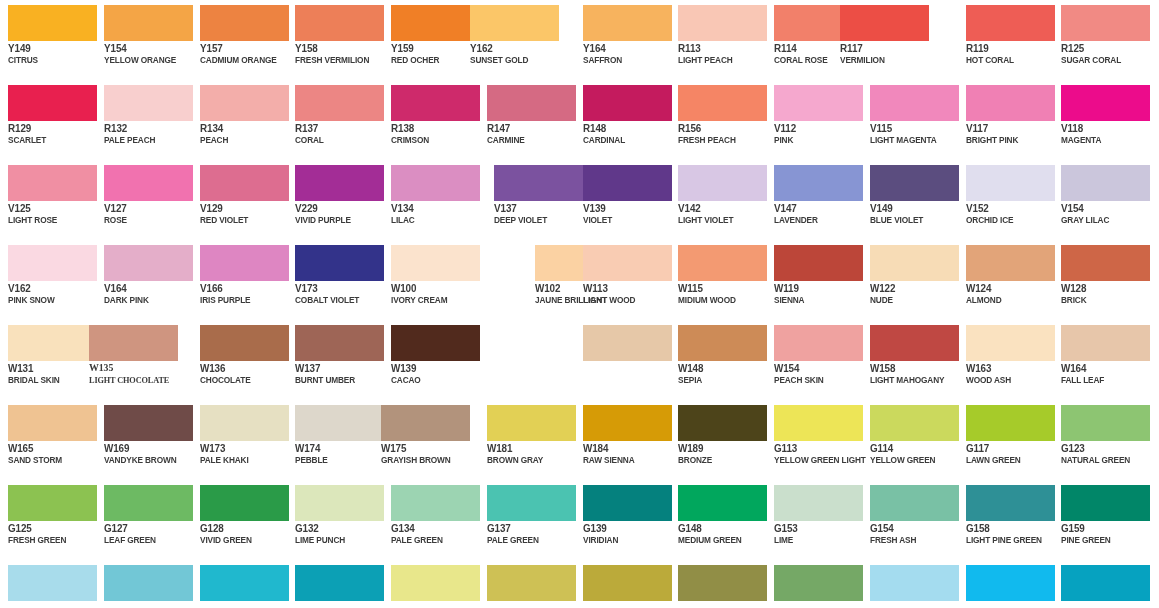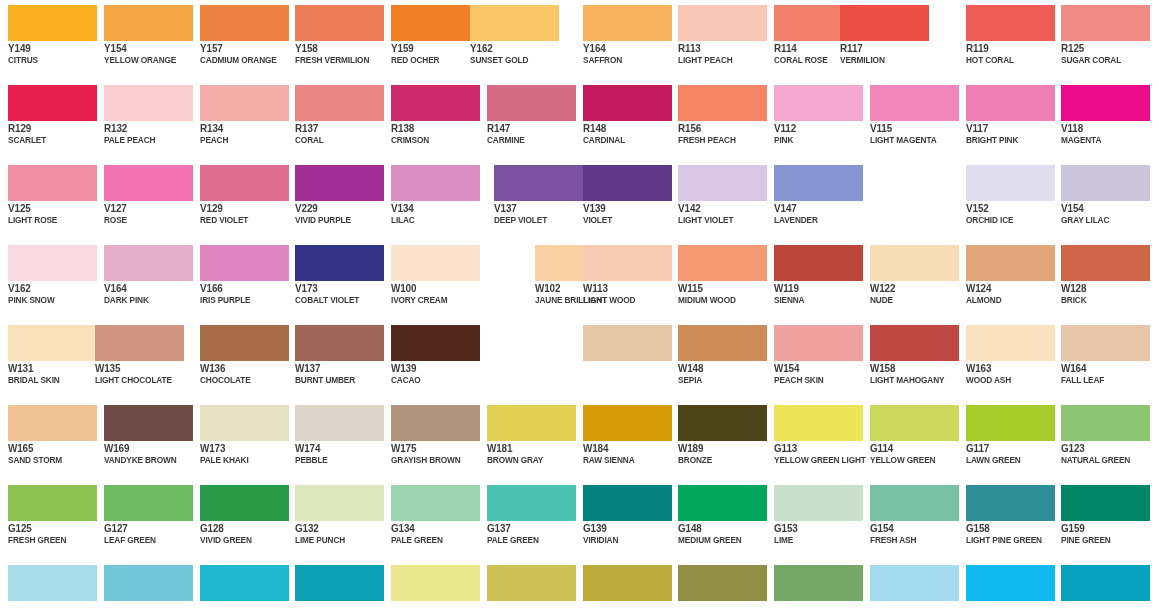--- a/index.html
+++ b/index.html
@@ -296,20 +296,27 @@
           <span class="name">LIGHT VIOLET</span>
         </div>
       </div>
       <div class="cell" style="left: 766px;">
         <div class="swatch" title="#8795D3" style="background: rgb(135, 149, 211);"></div>
         <div class="labels">
           <span class="code">V147</span>
           <span class="name">LAVENDER</span>
         </div>
       </div>
+      <div class="cell" style="left: 861.75px;">
+        <div class="swatch" title="#5B4D7F" style="background: rgb(91, 77, 127);"></div>
+        <div class="labels">
+          <span class="code">V149</span>
+          <span class="name">BLUE VIOLET</span>
+        </div>
+      </div>
       <div class="cell" style="left: 957.5px;">
         <div class="swatch" title="#E0DEEE" style="background: rgb(224, 222, 238);"></div>
         <div class="labels">
           <span class="code">V152</span>
           <span class="name">ORCHID ICE</span>
         </div>
       </div>
       <div class="cell" style="left: 1053.25px;">
         <div class="swatch" title="#CBC6DC" style="background: rgb(203, 198, 220);"></div>
         <div class="labels">
@@ -405,21 +412,21 @@
       </div>
     </div>
     <div class="row" style="top: 320px; padding-left: 16px;">
       <div class="cell" style="left: 0px;">
         <div class="swatch" title="#F9E1BC" style="background: rgb(249, 225, 188);"></div>
         <div class="labels">
           <span class="code">W131</span>
           <span class="name">BRIDAL SKIN</span>
         </div>
       </div>
-      <div class="cell" style="left: 87px;">
+      <div class="cell" style="left: 81px; font-family: Liberation Serif, serif;">
         <div class="swatch" title="#CF9580" style="background: rgb(207, 149, 128);"></div>
         <div class="labels">
           <span class="code">W135</span>
           <span class="name">LIGHT CHOCOLATE</span>
         </div>
       </div>
       <div class="cell" style="left: 191.5px;">
         <div class="swatch" title="#A96C4B" style="background: rgb(169, 108, 75);"></div>
         <div class="labels">
           <span class="code">W136</span>
@@ -501,21 +508,21 @@
           <span class="name">PALE KHAKI</span>
         </div>
       </div>
       <div class="cell" style="left: 287.25px;">
         <div class="swatch" title="#DDD7CB" style="background: rgb(221, 215, 203);"></div>
         <div class="labels">
           <span class="code">W174</span>
           <span class="name">PEBBLE</span>
         </div>
       </div>
-      <div class="cell" style="left: 383px;">
+      <div class="cell" style="left: 373px;">
         <div class="swatch" title="#B2937C" style="background: rgb(178, 147, 124);"></div>
         <div class="labels">
           <span class="code">W175</span>
           <span class="name">GRAYISH BROWN</span>
         </div>
       </div>
       <div class="cell" style="left: 478.75px;">
         <div class="swatch" title="#E2D055" style="background: rgb(226, 208, 85);"></div>
         <div class="labels">
           <span class="code">W181</span>

